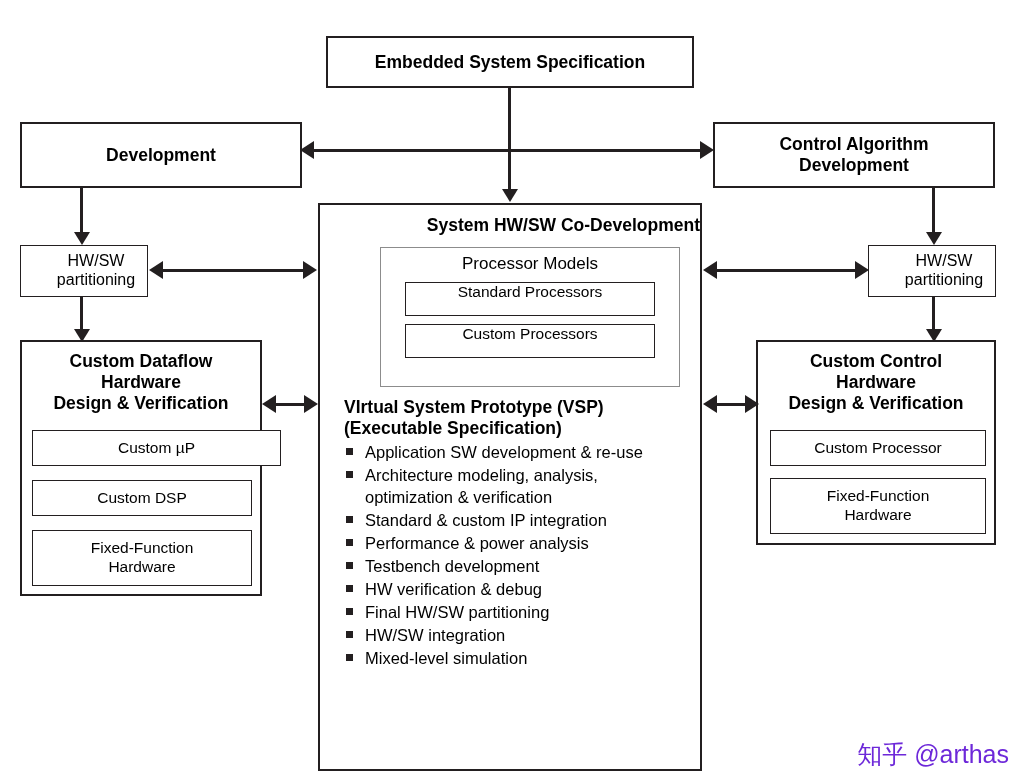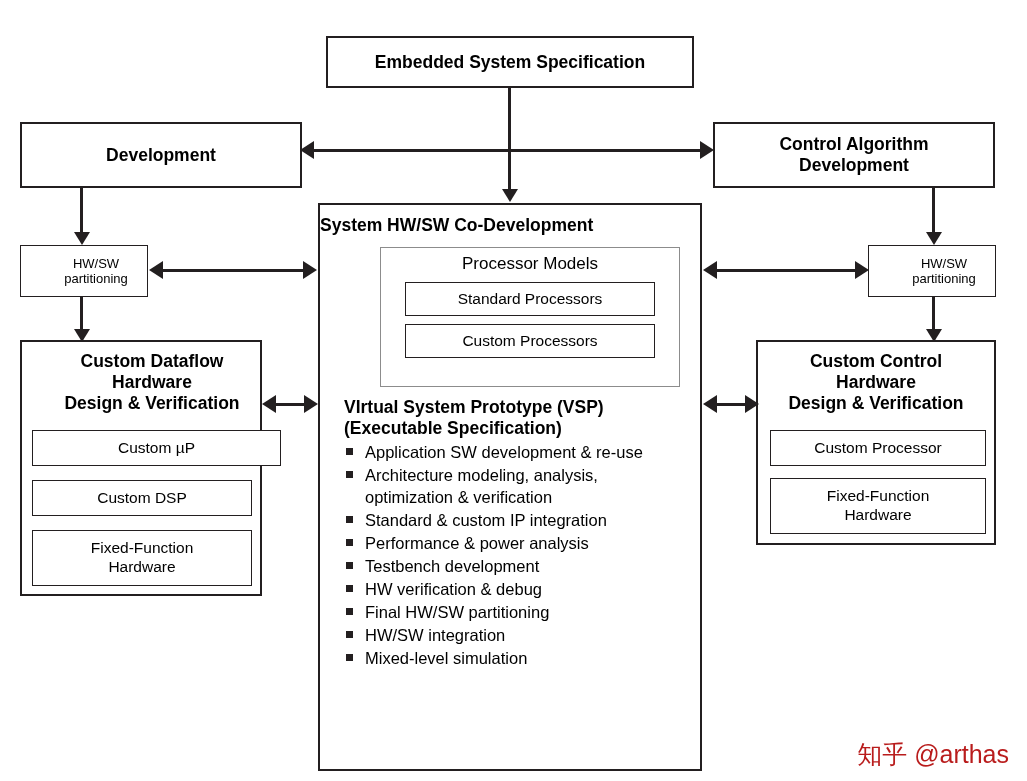--- a/index.html
+++ b/index.html
@@ -26,21 +26,21 @@
     display: flex;
     flex-direction: column;
     align-items: center;
     justify-content: center;
     text-align: center;
     line-height: 1.18;
   }
   .box.thin { border-width: 1.5px; }
   .bold { font-weight: bold; }
   .title-18 { font-size: 17.5px; }
-  .t15 { font-size: 13px; padding-left: 24px; }
+  .t15 { font-size: 16px; padding-left: 24px; }
 
   
   .line {
     position: absolute;
     background: #231f20;
   }
   .vline { width: 3px; }
   .hline { height: 3px; }
   .arrow {
     position: absolute;
@@ -68,21 +68,21 @@
     position: absolute;
     left: 318px;
     top: 203px;
     width: 384px;
     height: 568px;
     box-sizing: border-box;
     border: 2px solid #231f20;
     background: #ffffff;
   }
   #codev .heading {
-    text-align: left;
+    text-align: right;
     font-weight: bold;
     font-size: 17.5px;
     margin-top: 10px;
   }
   #proc-group {
     position: absolute;
     left: 60px;
     top: 42px;
     width: 300px;
     height: 140px;
@@ -95,21 +95,20 @@
     font-size: 17px;
     margin-top: 6px;
   }
   .proc-box {
     margin: 8px auto 0 auto;
     width: 250px;
     height: 34px;
     box-sizing: border-box;
     border: 1.5px solid #231f20;
     display: flex;
-    align-items: center;
     justify-content: center;
     font-size: 15.5px;
     background: #ffffff;
   }
   #vsp {
     position: absolute;
     left: 24px;
     top: 192px;
     width: 346px;
   }
@@ -158,21 +157,21 @@
     font-weight: bold;
     font-size: 17.5px;
     line-height: 1.2;
     width: 100%;
   }
   .watermark {
     position: absolute;
     right: 18px;
     bottom: 10px;
     font-size: 25px;
-    color: #b91c1c;
+    color: #6d28d9;
     font-family: "Liberation Sans", sans-serif;
   }
 </style>
 </head>
 <body>
 
 <div id="canvas">
 
   <div class="box bold title-18" style="left:326px; top:36px; width:368px; height:52px;">
     <span>Embedded System Specification</span>
@@ -200,21 +199,21 @@
   </div>
 
   <div class="line hline" style="left:162px; top:269px; width:142px;"></div>
   <div class="arrow arrow-left" style="left:149px; top:261px;"></div>
   <div class="arrow arrow-right" style="left:303px; top:261px;"></div>
 
   <div class="line vline" style="left:80px; top:297px; height:32px;"></div>
   <div class="arrow arrow-down" style="left:74px; top:329px;"></div>
 
   <div class="box" style="left:20px; top:340px; width:242px; height:256px; display:block;">
-    <div class="side-head" style="left:11px; top:9px;">
+    <div class="side-head" style="left:0; top:9px;">
       <div>Custom Dataflow</div>
       <div>Hardware</div>
       <div>Design &amp; Verification</div>
     </div>
     <div class="inner-box" style="left:10px; top:88px; width:249px; height:36px;">
       <span>Custom µP</span>
     </div>
     <div class="inner-box" style="left:10px; top:138px; width:220px; height:36px;">
       <span>Custom DSP</span>
     </div>

